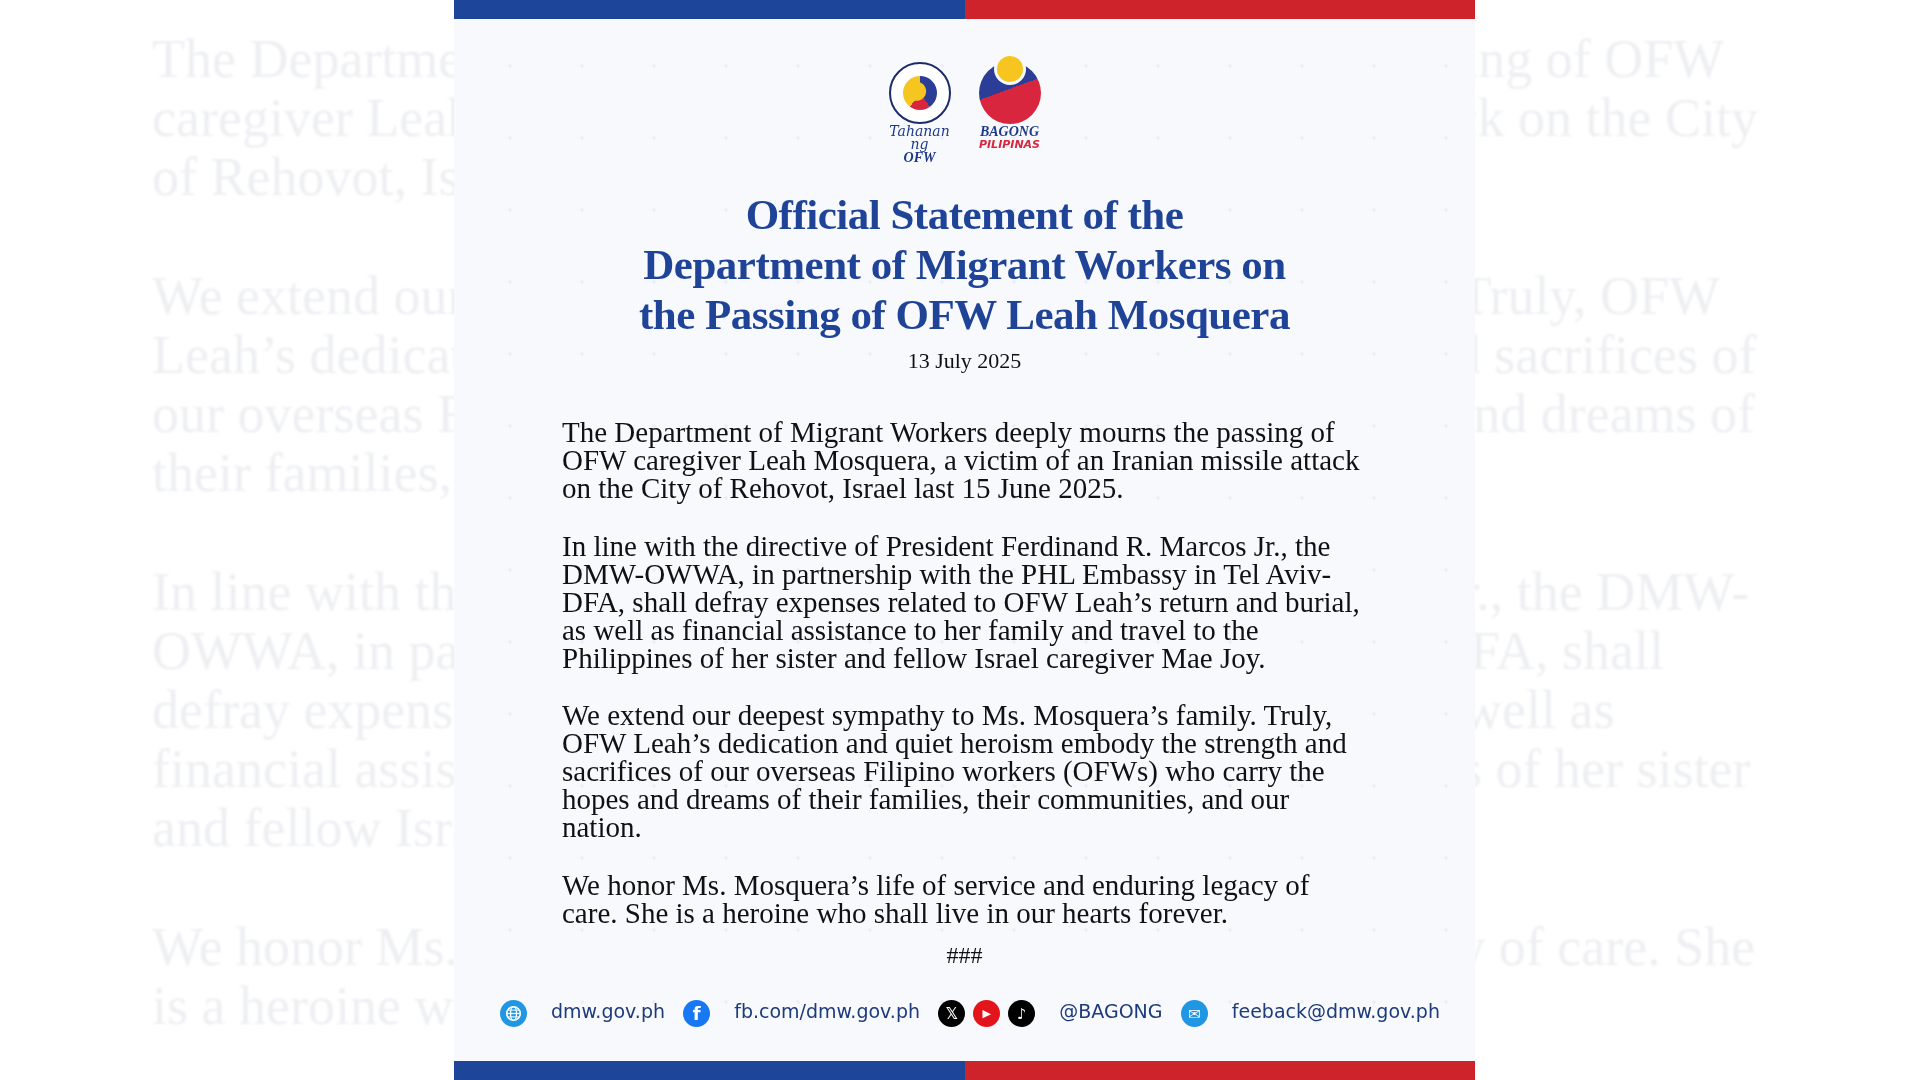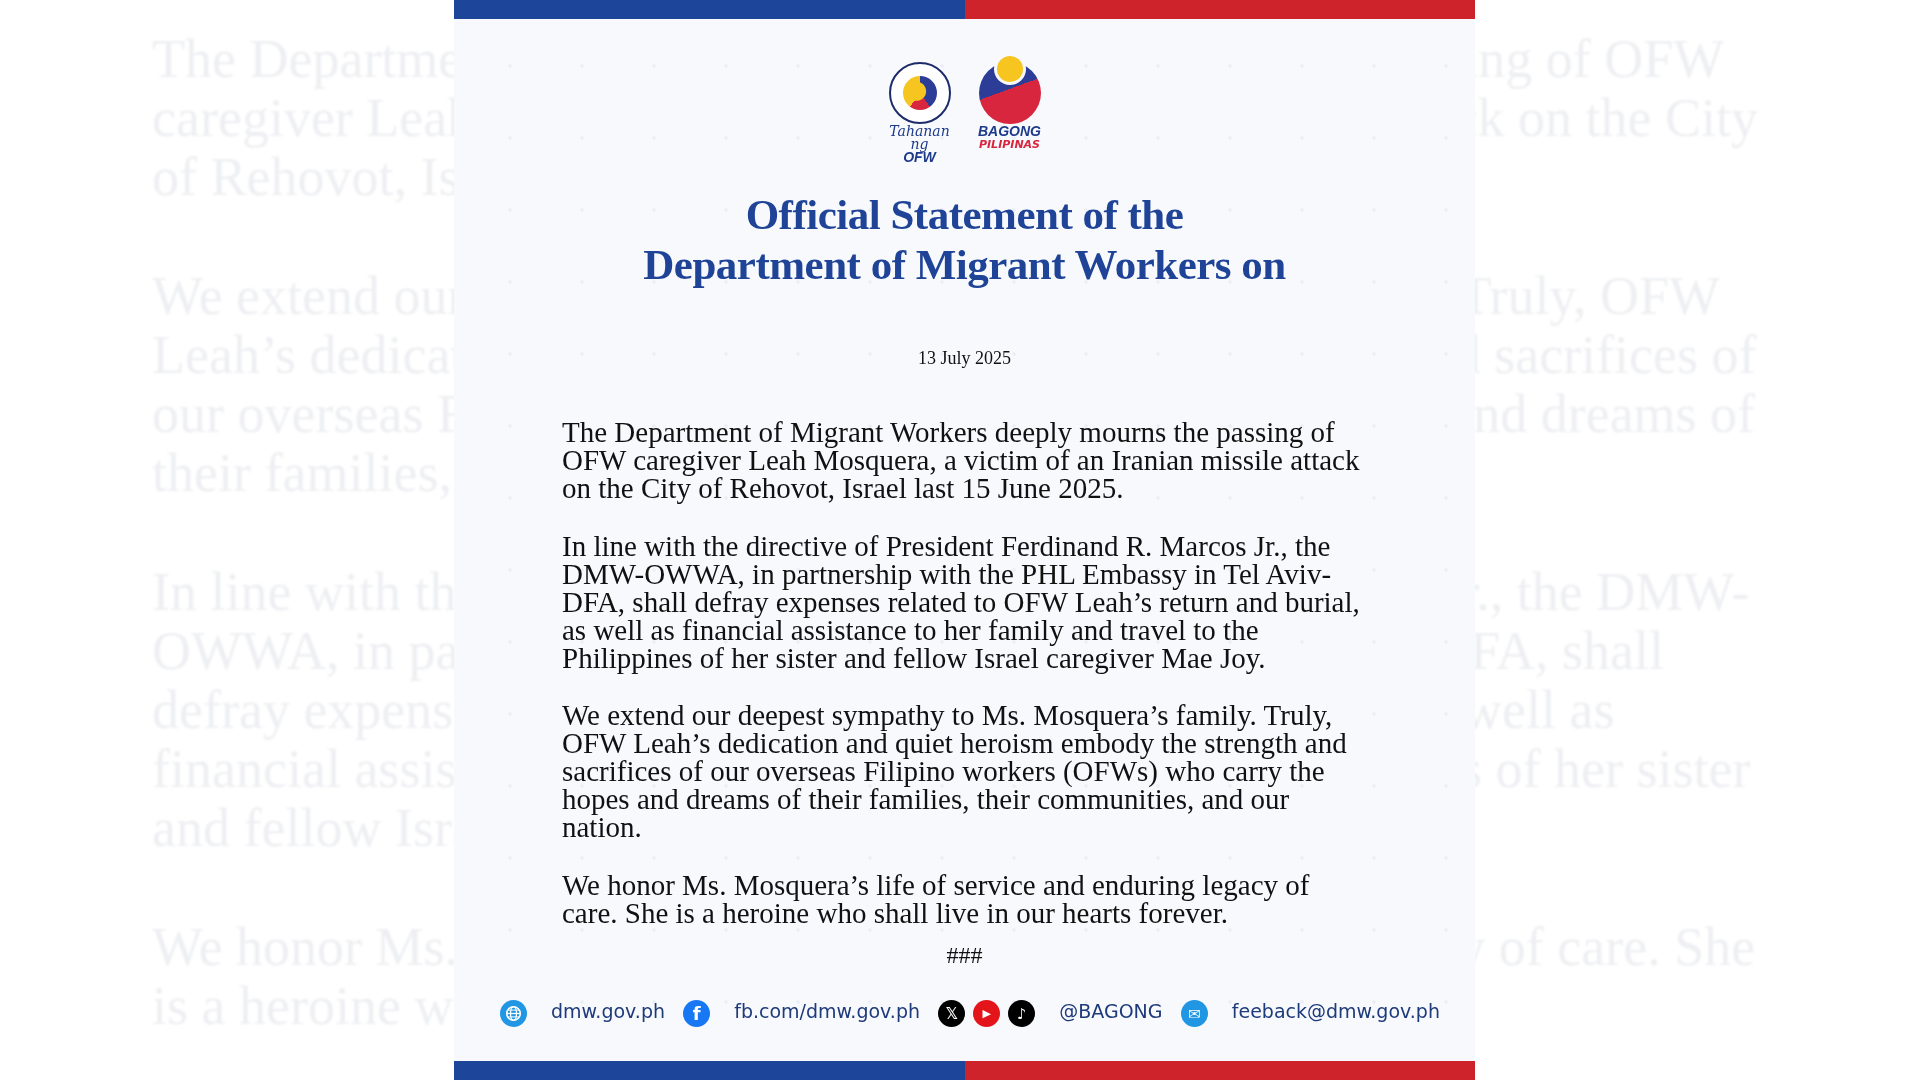--- a/index.html
+++ b/index.html
@@ -38,39 +38,39 @@
     width: 62px; height: 62px; border-radius: 50%; border: 2px solid #1d2b6b;
     background: #fff; position: relative; box-sizing: border-box;
   }
   .seal .inner {
     position: absolute; left: 12px; top: 12px; width: 34px; height: 34px; border-radius: 50%;
     background: radial-gradient(circle at 40% 45%, #f6c51f 0 9px, transparent 10px),
                 conic-gradient(#2b3d96 0 40%, #d7263d 40% 60%, #f6c51f 60% 100%);
   }
   .logo-caption { text-align: center; line-height: 13px; margin-top: 1px; }
   .logo-caption .script { font-style: italic; color: #1d3a8a; font-size: 14px; font-family: "DejaVu Serif", serif; }
-  .logo-caption .bold-blue { font-family: Liberation Sans, sans-serif; font-weight: bold; color: #1d3a8a; font-size: 14px; font-style: italic; }
+  .logo-caption .bold-blue { font-family: Liberation Serif, serif; font-weight: bold; color: #1d3a8a; font-size: 14px; font-style: italic; }
   .logo-caption .bold-red { font-family: "DejaVu Sans", sans-serif; font-weight: bold; color: #d7263d; font-size: 11px; font-style: italic; }
   .bp-emblem {
     width: 62px; height: 62px; border-radius: 50%; position: relative;
     background: linear-gradient(160deg, #2b3d96 0 45%, #d7263d 45% 100%);
   }
   .bp-sun {
     position: absolute; left: 18px; top: -6px; width: 26px; height: 26px; border-radius: 50%;
     background: #f6c51f; box-shadow: 0 0 0 3px #f8f9fd;
   }
 
   .title {
     position: absolute; top: 190px; left: 0; width: 100%; text-align: center;
     color: #1f4497; font-weight: bold; font-size: 43px; line-height: 50px;
     font-family: Liberation Serif, serif; letter-spacing: -0.5px;
   }
   .date {
     position: absolute; top: 348px; left: 0; width: 100%; text-align: center;
-    color: #111; font-size: 18px; font-family: "Liberation Serif", "DejaVu Serif", serif;
+    color: #111; font-size: 22px; font-family: "Liberation Serif", "DejaVu Serif", serif;
   }
   .body {
     position: absolute; top: 418px; left: 108px; width: 806px;
     color: #111; font-size: 29px; line-height: 28px;
     font-family: "Liberation Serif", "DejaVu Serif", serif;
   }
   .body p { margin: 0 0 29.5px 0; }
   .hashes {
     position: absolute; top: 942px; left: 0; width: 100%; text-align: center;
     color: #111; font-size: 24px; font-family: "Liberation Serif", serif;
@@ -121,20 +121,21 @@
       <div class="logo-caption">
         <div class="bold-blue">BAGONG</div>
         <div class="bold-red">PILIPINAS</div>
       </div>
     </div>
   </div>
 
   <div class="title">
     <div>Official Statement of the</div>
     <div>Department of Migrant Workers on</div>
+    <div>the Passing of OFW Leah Mosquera</div>
   </div>
 
   <div class="date">13 July 2025</div>
 
   <div class="body">
     <p>The Department of Migrant Workers deeply mourns the passing of OFW caregiver Leah Mosquera, a victim of an Iranian missile attack on the City of Rehovot, Israel last 15 June 2025.</p>
     <p>In line with the directive of President Ferdinand R. Marcos Jr., the DMW-OWWA, in partnership with the PHL Embassy in Tel Aviv-DFA, shall defray expenses related to OFW Leah’s return and burial, as well as financial assistance to her family and travel to the Philippines of her sister and fellow Israel caregiver Mae Joy.</p>
     <p>We extend our deepest sympathy to Ms. Mosquera’s family. Truly, OFW Leah’s dedication and quiet heroism embody the strength and sacrifices of our overseas Filipino workers (OFWs) who carry the hopes and dreams of their families, their communities, and our nation.</p>
     <p>We honor Ms. Mosquera’s life of service and enduring legacy of care. She is a heroine who shall live in our hearts forever.</p>
   </div>

